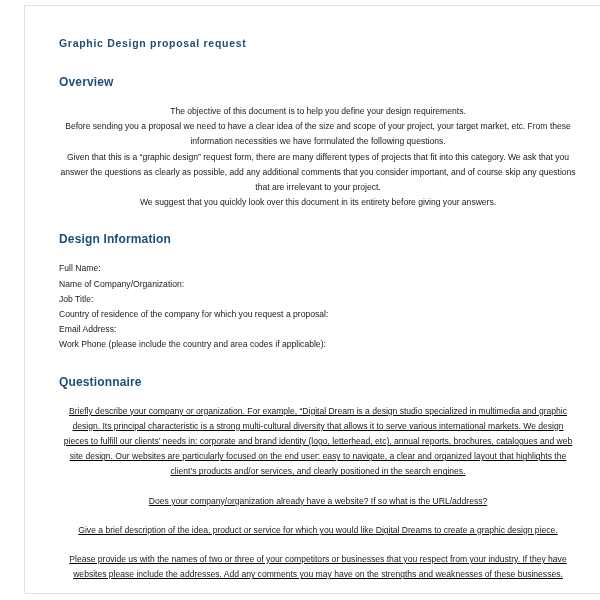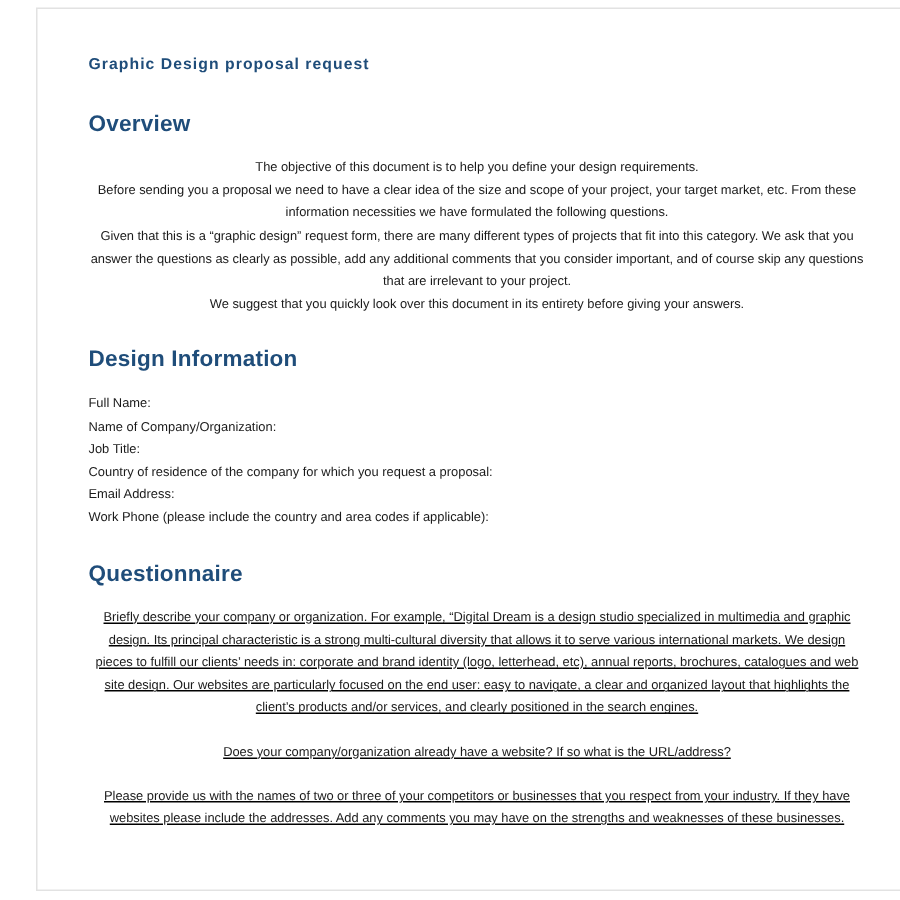--- a/index.html
+++ b/index.html
@@ -31,21 +31,21 @@
     color: #1f4d7a;
     font-weight: bold;
     font-size: 10.5px;
     letter-spacing: 0.7px;
     margin: 0 0 26px 0;
     line-height: 14px;
   }
   .section-heading {
     color: #1f4d7a;
     font-weight: bold;
-    font-size: 15px;
+    font-size: 12px;
     letter-spacing: 0.15px;
     margin: 0 0 15px 0;
     line-height: 13px;
   }
   .section {
     margin-bottom: 20px;
   }
   .section.overview {
     margin-bottom: 23px;
   }
@@ -103,18 +103,21 @@
 
     <div class="section questionnaire">
       <h2 class="section-heading">Questionnaire</h2>
       <div class="q-block">
         <p class="para">Briefly describe your company or organization.  For example, “Digital Dream is a design studio specialized in multimedia and graphic design.  Its principal characteristic is a strong multi-cultural diversity that allows it to serve various international markets.  We design pieces to fulfill our clients’ needs in:  corporate and brand identity (logo, letterhead, etc), annual reports, brochures, catalogues and web site design.  Our websites are particularly focused on the end user:  easy to navigate, a clear and organized layout that highlights the client’s products and/or services, and clearly positioned in the search engines.</p>
       </div>
       <div class="q-block">
         <p class="para">Does your company/organization already have a website?  If so what is the URL/address?</p>
       </div>
       <div class="q-block">
+        <p class="para">Give a brief description of the idea, product or service for which you would like Digital Dreams to create a graphic design piece.</p>
+      </div>
+      <div class="q-block">
         <p class="para">Please provide us with the names of two or three of your competitors or businesses that you respect from your industry.  If they have websites please include the addresses.  Add any comments you may have on the strengths and weaknesses of these businesses.</p>
       </div>
     </div>
 
   </div>
 </div>
 
 </body></html>

